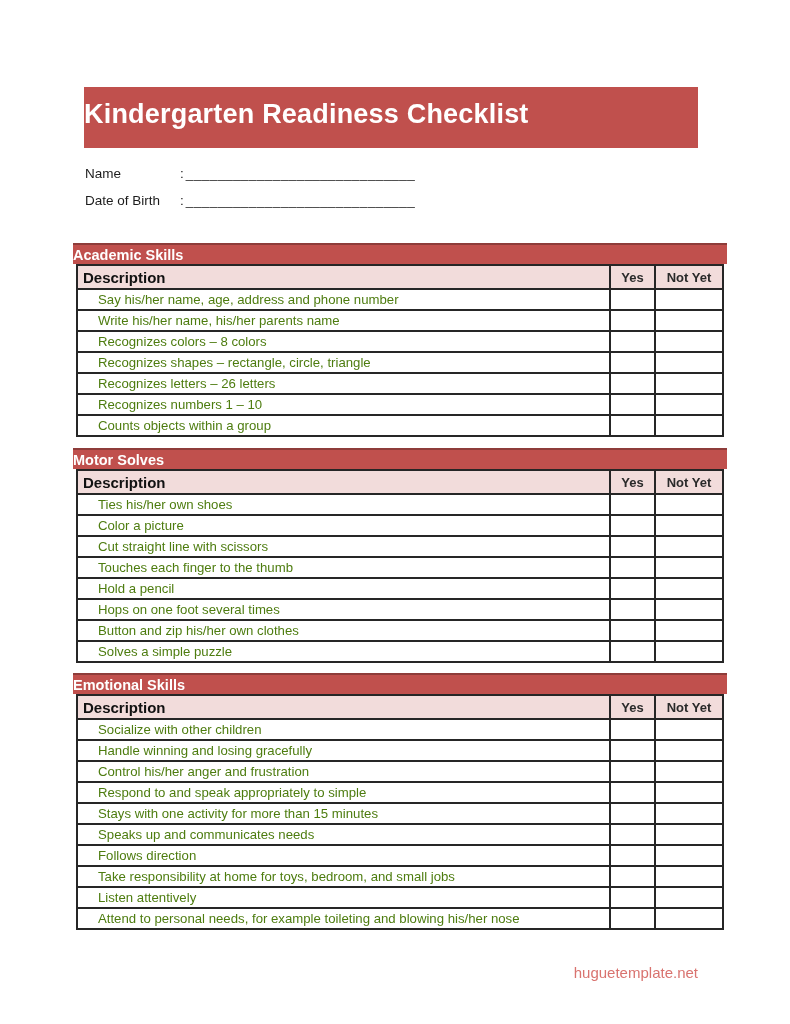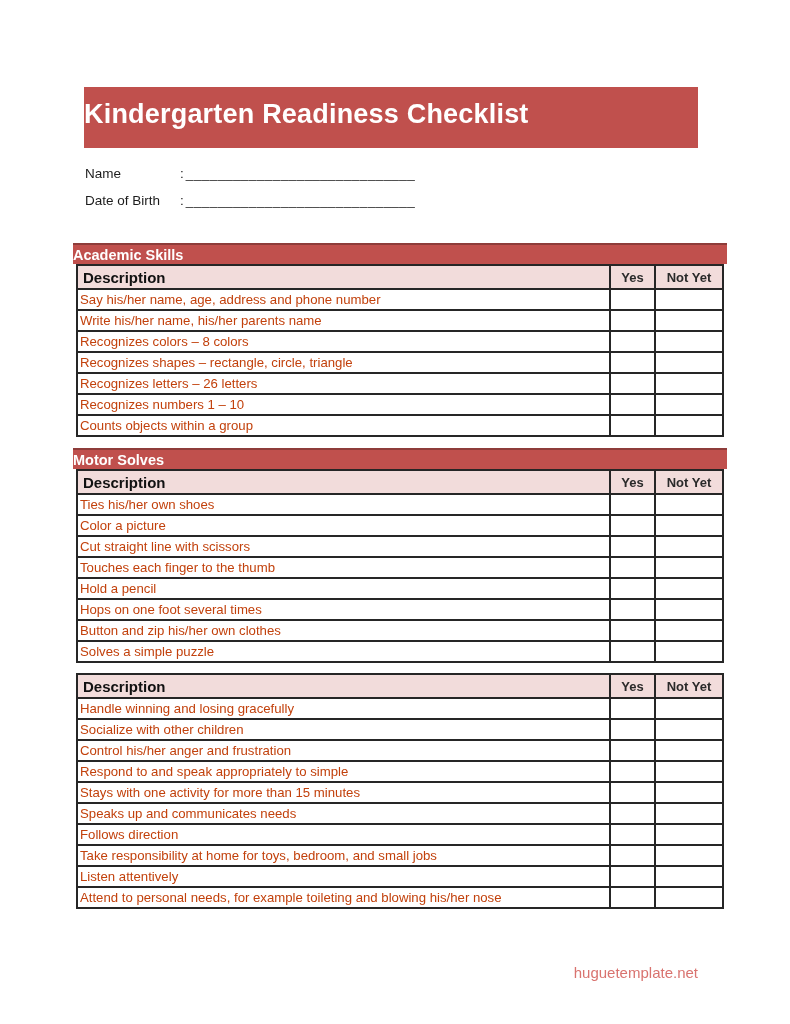--- a/index.html
+++ b/index.html
@@ -98,23 +98,23 @@
     font-size: 13px;
     font-weight: bold;
     color: #2a2a2a;
     text-align: center;
     padding: 1px 0;
   }
   th.c-yes { width: 43px; }
   th.c-not { width: 66px; }
   td.d {
     font-size: 13.2px;
-    color: #c2410c;
+    color: #4d7c0f;
     height: 16px;
-    padding: 1px 4px 2px 2px;
+    padding: 1px 4px 2px 20px;
     white-space: nowrap;
     overflow: hidden;
   }
   td.chk { background: #ffffff; }
 
   
   .footer {
     position: absolute;
     right: 92px;
     top: 964px;
@@ -240,36 +240,37 @@
         </tr>
         <tr>
           <td class="d">Solves a simple puzzle</td>
           <td class="chk"></td>
           <td class="chk"></td>
         </tr>
       </tbody>
     </table>
     </section>
     <section class="section" style="top: 673px;">
+    <div class="band">Emotional Skills</div>
     <table class="skills">
       <thead>
         <tr>
           <th class="c-desc">Description</th>
           <th class="c-yes">Yes</th>
           <th class="c-not">Not Yet</th>
         </tr>
       </thead>
       <tbody>
         <tr>
+          <td class="d">Socialize with other children</td>
+          <td class="chk"></td>
+          <td class="chk"></td>
+        </tr>
+        <tr>
           <td class="d">Handle winning and losing gracefully</td>
-          <td class="chk"></td>
-          <td class="chk"></td>
-        </tr>
-        <tr>
-          <td class="d">Socialize with other children</td>
           <td class="chk"></td>
           <td class="chk"></td>
         </tr>
         <tr>
           <td class="d">Control his/her anger and frustration</td>
           <td class="chk"></td>
           <td class="chk"></td>
         </tr>
         <tr>
           <td class="d">Respond to and speak appropriately to simple</td>

